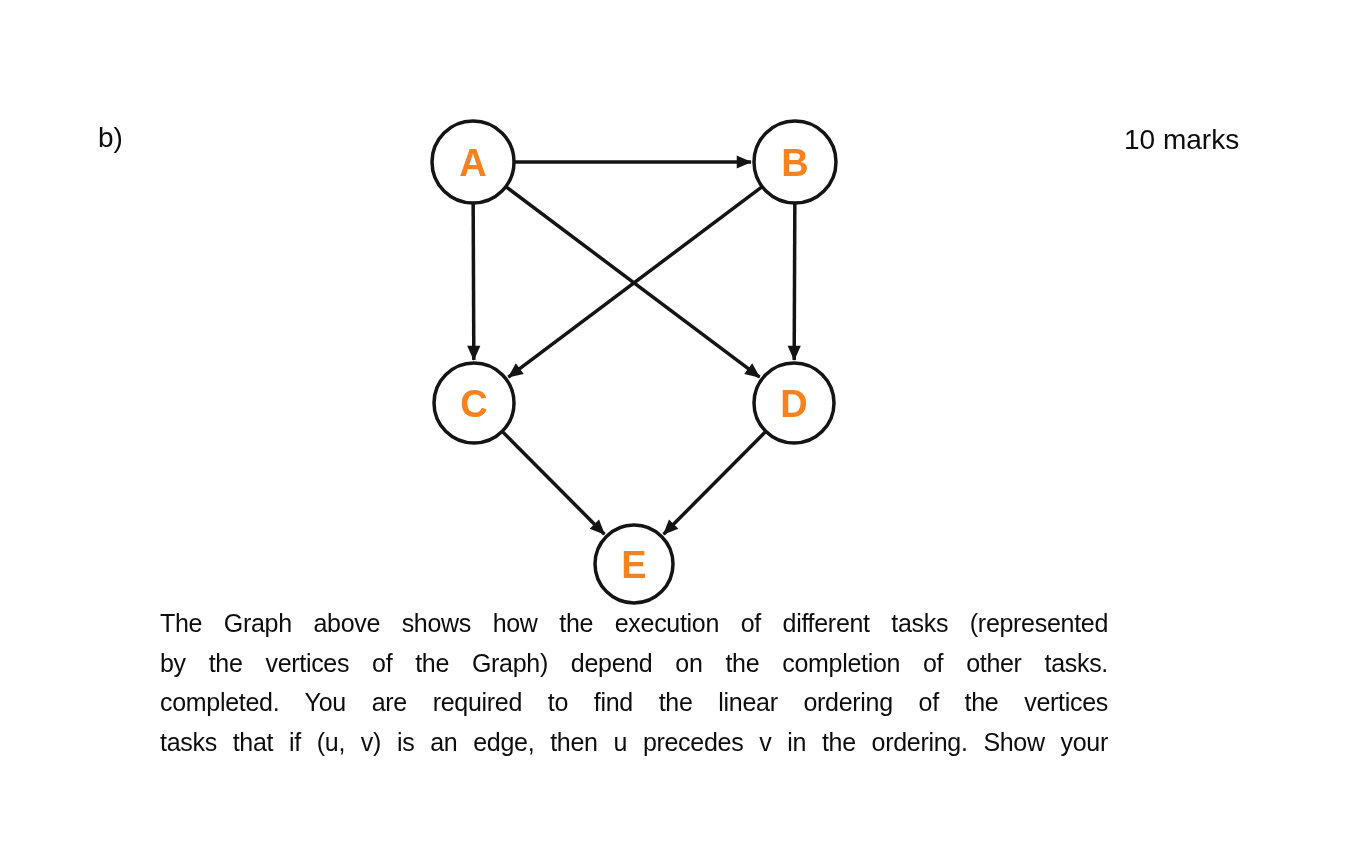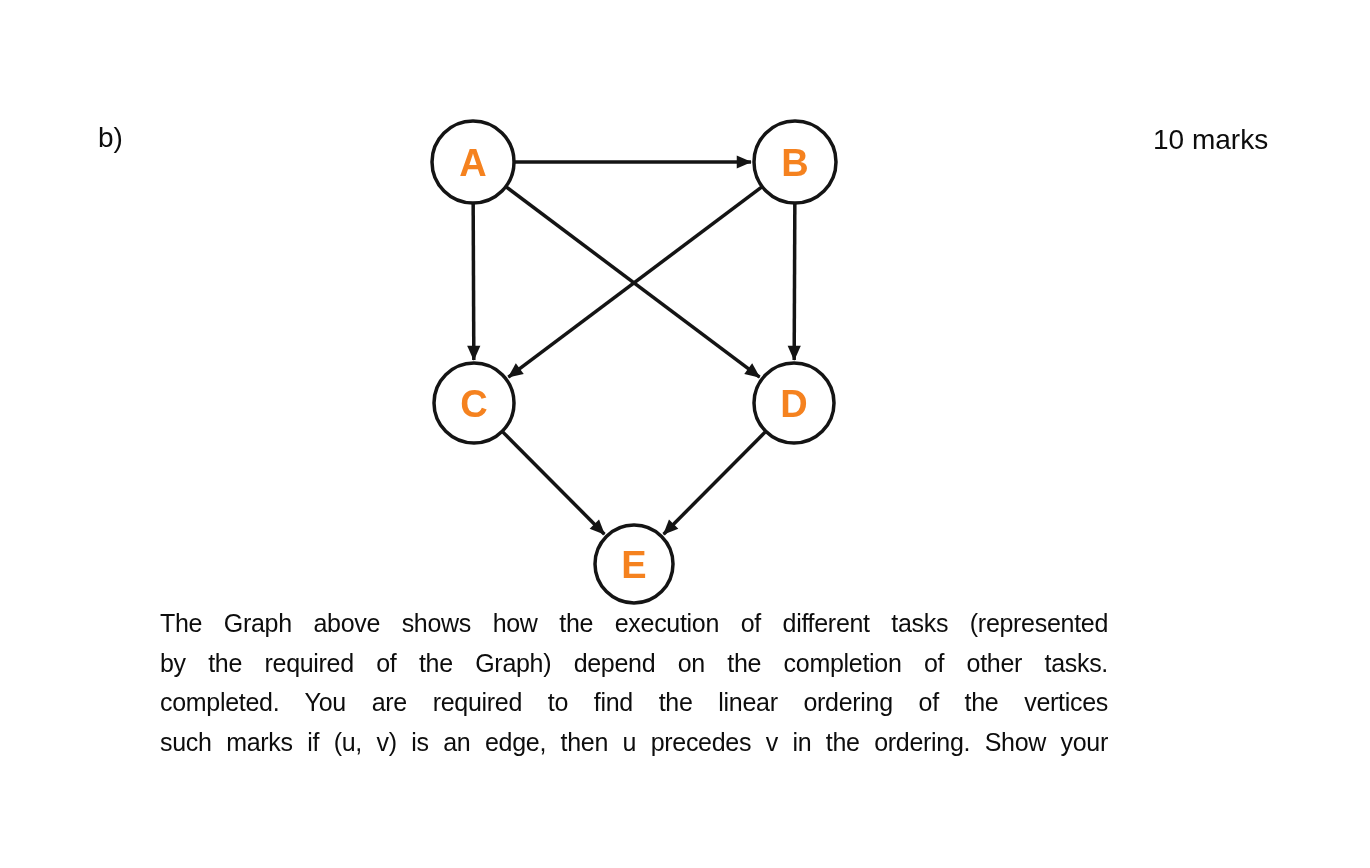--- a/index.html
+++ b/index.html
@@ -19,21 +19,21 @@
   .part-label {
     position: absolute;
     left: 98px;
     top: 121px;
     font-size: 28px;
     line-height: 34px;
     color: #0d0d0d;
   }
   .marks-label {
     position: absolute;
-    left: 1153px;
+    left: 1124px;
     top: 123px;
     font-size: 28px;
     line-height: 34px;
     color: #0d0d0d;
   }
   .graph-svg {
     position: absolute;
     left: 0;
     top: 0;
   }
@@ -101,18 +101,18 @@
         <text x="794" y="403" fill="#f5821f" class="graph-node-label" text-anchor="middle" dominant-baseline="central" dy="1">D</text>
       </g>
       <g>
         <circle cx="634" cy="564" r="39" fill="#ffffff" stroke="#141414" stroke-width="3.5"></circle>
         <text x="634" y="564" fill="#f5821f" class="graph-node-label" text-anchor="middle" dominant-baseline="central" dy="1">E</text>
       </g>
     </svg>
 
   <div class="question-text" id="question-text">
       <div class="line">The Graph above shows how the execution of different tasks (represented</div>
-      <div class="line">by the required of the Graph) depend on the completion of other tasks.</div>
+      <div class="line">by the vertices of the Graph) depend on the completion of other tasks.</div>
       <div class="line">completed. You are required to find the linear ordering of the vertices</div>
-      <div class="line">such marks if (u, v) is an edge, then u precedes v in the ordering. Show your</div>
+      <div class="line">tasks that if (u, v) is an edge, then u precedes v in the ordering. Show your</div>
     </div>
 
 </div>
 
 </body></html>

